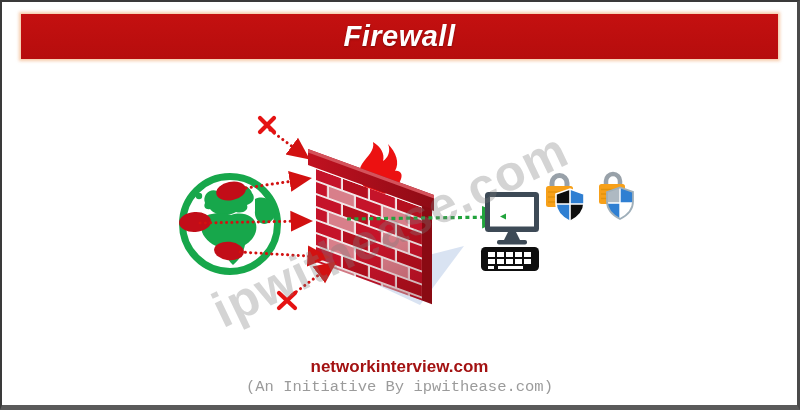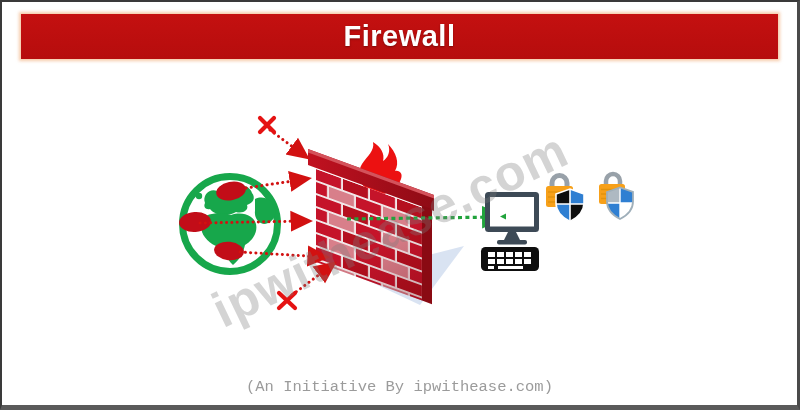--- a/index.html
+++ b/index.html
@@ -6,21 +6,21 @@
   #frame{
     position:relative;width:800px;height:410px;box-sizing:border-box;
     background:#ffffff;overflow:hidden;
     border:2px solid #3a3a3a;border-right:3px solid #4a4a4a;border-bottom:5px solid #5a5a5a;
     font-family:"Liberation Sans", sans-serif;
   }
   #title-bar{
     position:absolute;left:19px;right:19px;top:12px;height:45px;
     background:linear-gradient(180deg,#c41010,#b60d0d);
     box-shadow:0 0 3px 2px rgba(238,160,100,.55);
-    display:flex;align-items:center;justify-content:center;z-index:10;
+    display:flex;align-items:center;justify-content:center;z-index:10;font-style:italic;
   }
   #title-bar .title{
     color:#ffffff;font-size:29px;font-weight:700;letter-spacing:.5px;
     text-shadow:0 1px 2px rgba(0,0,0,.35);
   }
   #stage{position:absolute;inset:0;}
   #stage svg{position:absolute;left:0;top:0;}
   #watermark{
     position:absolute;left:388px;top:228px;z-index:5;pointer-events:none;
     transform:translate(-50%,-50%) rotate(-25.5deg);
@@ -166,16 +166,17 @@
           <path d="M618,185 V218 M604,201 H632" stroke="#ffffff" stroke-width="1.4"></path>
         </g>
         <path d="M605,190 L618,185.5 L631,190 V199.5 C631,207.5 625,213.5 618,217 C611,213.5 605,207.5 605,199.5 Z" fill="none" stroke="#9fafba" stroke-width="1.8"></path>
       </g>
     </svg>
   </div>
 
   <div id="watermark">ipwithease.com</div>
 
   <div id="footer">
+    <div class="site">networkinterview.com</div>
     <div class="sub">(An Initiative By ipwithease.com)</div>
   </div>
 
 </div>
 
 </body></html>

